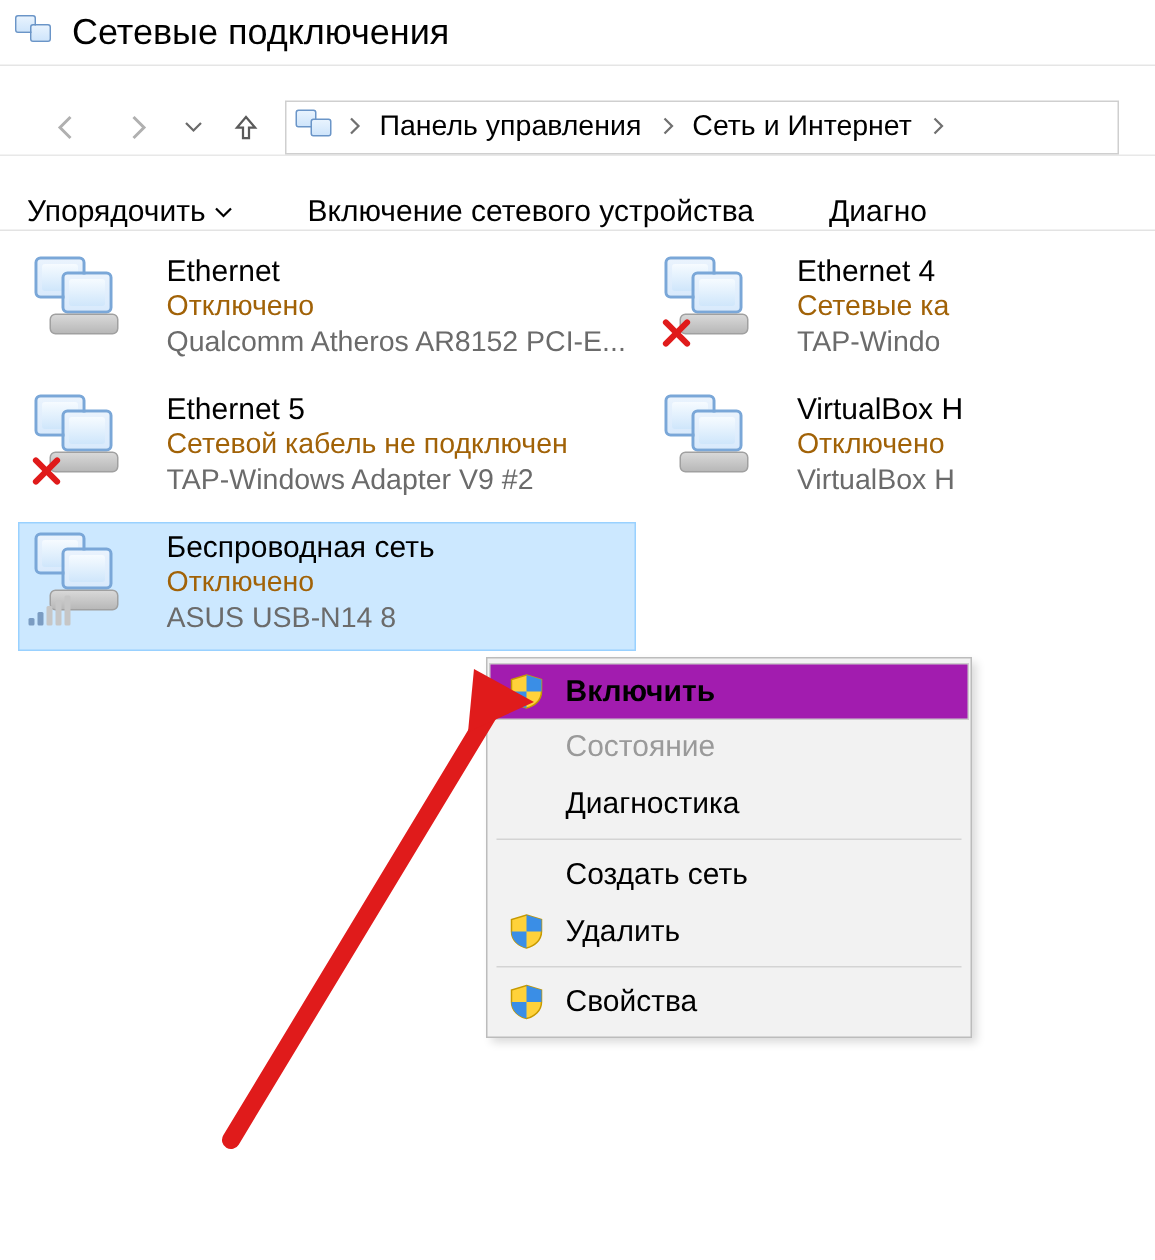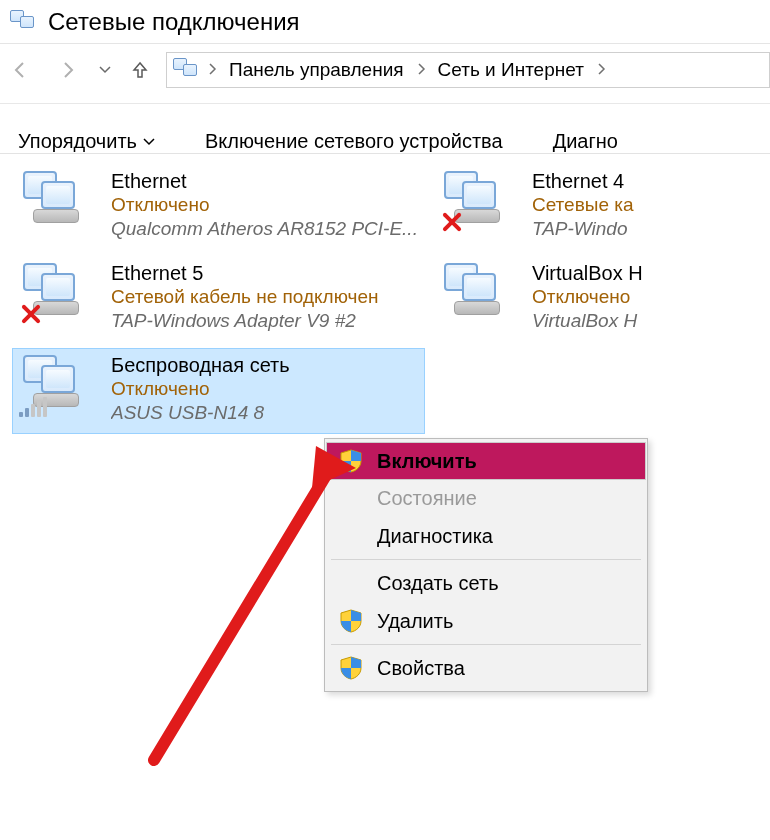--- a/index.html
+++ b/index.html
@@ -21,24 +21,24 @@
     height: 44px;
     padding: 0 10px;
     background: #fff;
     border-bottom: 1px solid #e5e5e5;
   }
   .titlebar .ticon { margin-right: 10px; }
   .titlebar .ttitle { font-size: 24px; }
   
   .navbar {
     display: flex;
-    align-items: flex-start;
+    align-items: flex-end;
     height: 52px;
     gap: 8px;
-    padding: 0 0;
+    padding: 0 24px;
     margin-top: 8px;
     border-bottom: 1px solid #e8e8e8;
   }
   .navbtn {
     width: 40px; height: 36px;
     display: flex; align-items: center; justify-content: center;
   }
   .navbtn.disabled { color: #b0b0b0; }
   .dd { width: 18px; height: 36px; display:flex; align-items:center; justify-content:center; }
   .uparrow { width: 36px; height:36px; display:flex; align-items:center; justify-content:center;}
@@ -85,21 +85,21 @@
     border: 1px solid transparent;
   }
   .conn.selected {
     background: #cce8ff;
     border: 1px solid #99d1ff;
   }
   .conn .iconwrap { width: 64px; height: 64px; position: relative; flex-shrink:0; }
   .conn .txt { display:flex; flex-direction:column; line-height: 24px; overflow:hidden; white-space:nowrap; }
   .conn .name { color:#000; font-size: 20px; }
   .conn .status { color:#a16207; font-size: 19px; }
-  .conn .device { color:#6b6b6b; font-size: 19px; font-style: italic; }
+  .conn .device { color:#6b6b6b; font-size: 19px; }
   
   .adapter {
     position: absolute; inset:0;
   }
   .monitor {
     position:absolute; border:2px solid #7aa7d8; border-radius:4px;
     background: linear-gradient(#eaf3fd,#d9eafc);
   }
   .monitor .screen {
     position:absolute; inset:3px; background:linear-gradient(#f6fbff,#cfe6fb);
@@ -133,21 +133,21 @@
     box-shadow: 3px 3px 6px rgba(0,0,0,.15);
     font-size: 20px;
   }
   .ctxmenu .mi {
     display:flex; align-items:center;
     height: 38px;
     padding: 0 10px 0 6px;
     gap: 8px;
   }
   .ctxmenu .mi .iconslot { width:36px; display:flex; justify-content:center;}
-  .ctxmenu .mi.hover { background:#be185d; border:1px solid #cccccc; margin:-1px; }
+  .ctxmenu .mi.hover { background:#a21caf; border:1px solid #cccccc; margin:-1px; }
   .ctxmenu .mi.bold { font-weight:600; }
   .ctxmenu .mi.disabled { color:#9a9a9a; }
   .ctxmenu .msep { height:1px; background:#d4d4d4; margin:4px 4px; }
   
   .red-arrow {
     position:absolute;
     left: 142px;
     top: 432px;
     pointer-events: none;
   }

